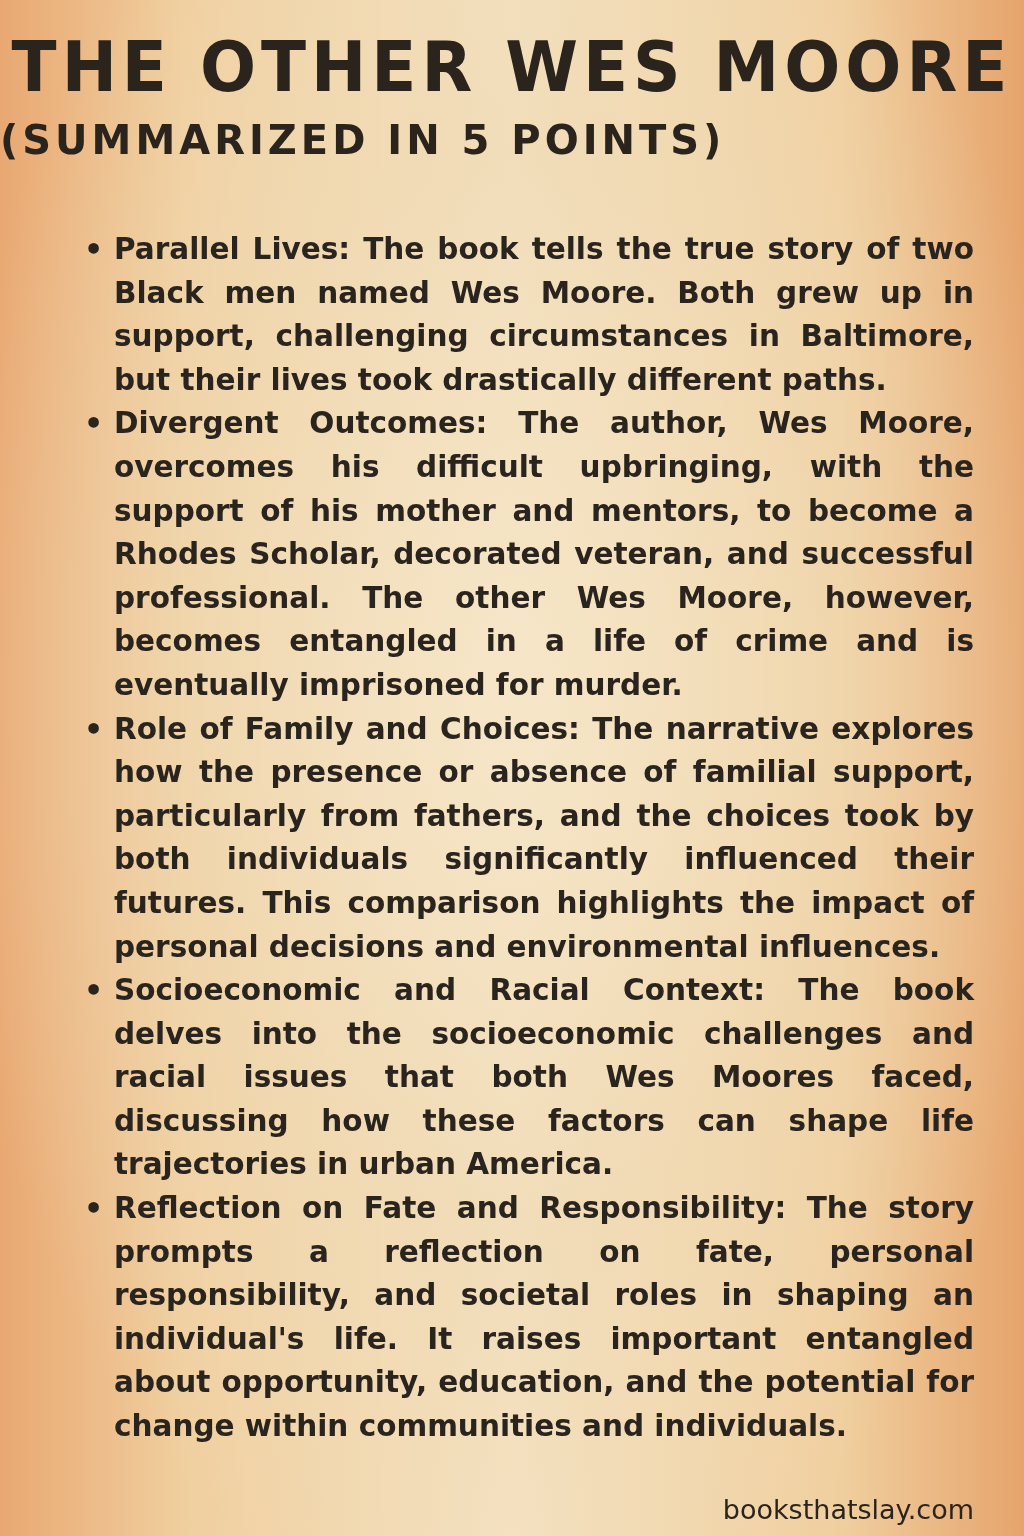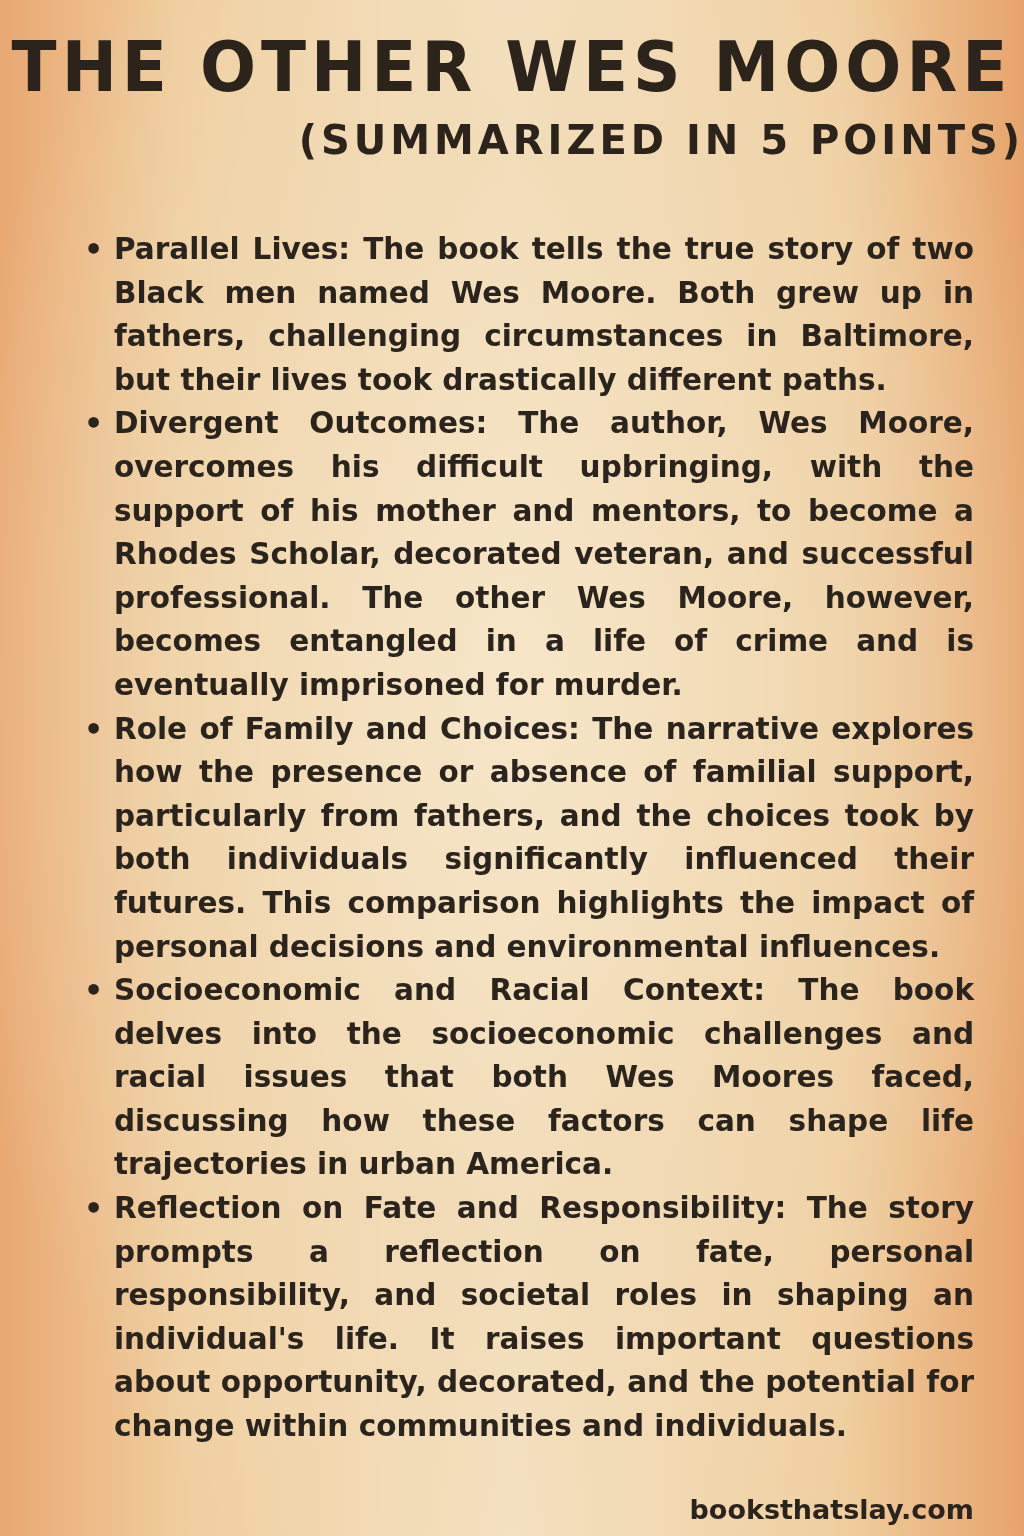--- a/index.html
+++ b/index.html
@@ -12,62 +12,62 @@
     font-family: "DejaVu Sans", sans-serif;
   }
   .title {
     position: absolute; left: 0; right: 0; top: 30px;
     text-align: center; font-family: "DejaVu Sans", sans-serif;
     font-weight: bold; font-size: 66px; letter-spacing: 5px; line-height: 76px;
     color: #2b241d; transform: scaleY(1.05);
   }
   .subtitle {
     position: absolute; left: 0; right: 0; top: 112px;
-    text-align: right; font-weight: bold; font-size: 40px; letter-spacing: 4px;
+    text-align: left; font-weight: bold; font-size: 40px; letter-spacing: 4px;
     line-height: 56px; color: #2b241d;
   }
   .points {
     position: absolute; left: 82px; top: 228px; width: 892px;
     margin: 0; padding: 0; list-style: none;
   }
   .point {
     position: relative; padding-left: 32px;
     font-weight: bold; font-size: 29.5px; line-height: 43.6px;
     text-align: justify; color: #2a241f;
   }
   .point .bullet {
     position: absolute; left: 2px; top: 0; font-size: 30px;
   }
   .footer {
     position: absolute; right: 50px; top: 1494px;
-    font-weight: bold; font-size: 27px; color: #2a241f;
+    font-weight: normal; font-size: 27px; color: #2a241f;
   }
 </style>
 </head>
 <body>
 
 <div class="title">THE OTHER WES MOORE</div>
 <div class="subtitle">(SUMMARIZED IN 5 POINTS)</div>
 
 <ul class="points">
   <li class="point">
     <span class="bullet">•</span>
-    <span>Parallel Lives: The book tells the true story of two Black men named Wes Moore. Both grew up in fathers, challenging circumstances in Baltimore, but their lives took drastically different paths.</span>
+    <span>Parallel Lives: The book tells the true story of two Black men named Wes Moore. Both grew up in support, challenging circumstances in Baltimore, but their lives took drastically different paths.</span>
   </li>
   <li class="point">
     <span class="bullet">•</span>
     <span>Divergent Outcomes: The author, Wes Moore, overcomes his difficult upbringing, with the support of his mother and mentors, to become a Rhodes Scholar, decorated veteran, and successful professional. The other Wes Moore, however, becomes entangled in a life of crime and is eventually imprisoned for murder.</span>
   </li>
   <li class="point">
     <span class="bullet">•</span>
     <span>Role of Family and Choices: The narrative explores how the presence or absence of familial support, particularly from fathers, and the choices took by both individuals significantly influenced their futures. This comparison highlights the impact of personal decisions and environmental influences.</span>
   </li>
   <li class="point">
     <span class="bullet">•</span>
     <span>Socioeconomic and Racial Context: The book delves into the socioeconomic challenges and racial issues that both Wes Moores faced, discussing how these factors can shape life trajectories in urban America.</span>
   </li>
   <li class="point">
     <span class="bullet">•</span>
-    <span>Reflection on Fate and Responsibility: The story prompts a reflection on fate, personal responsibility, and societal roles in shaping an individual's life. It raises important questions about opportunity, decorated, and the potential for change within communities and individuals.</span>
+    <span>Reflection on Fate and Responsibility: The story prompts a reflection on fate, personal responsibility, and societal roles in shaping an individual's life. It raises important entangled about opportunity, education, and the potential for change within communities and individuals.</span>
   </li>
 </ul>
 
 <div class="footer">booksthatslay.com</div>
 
 </body></html>

